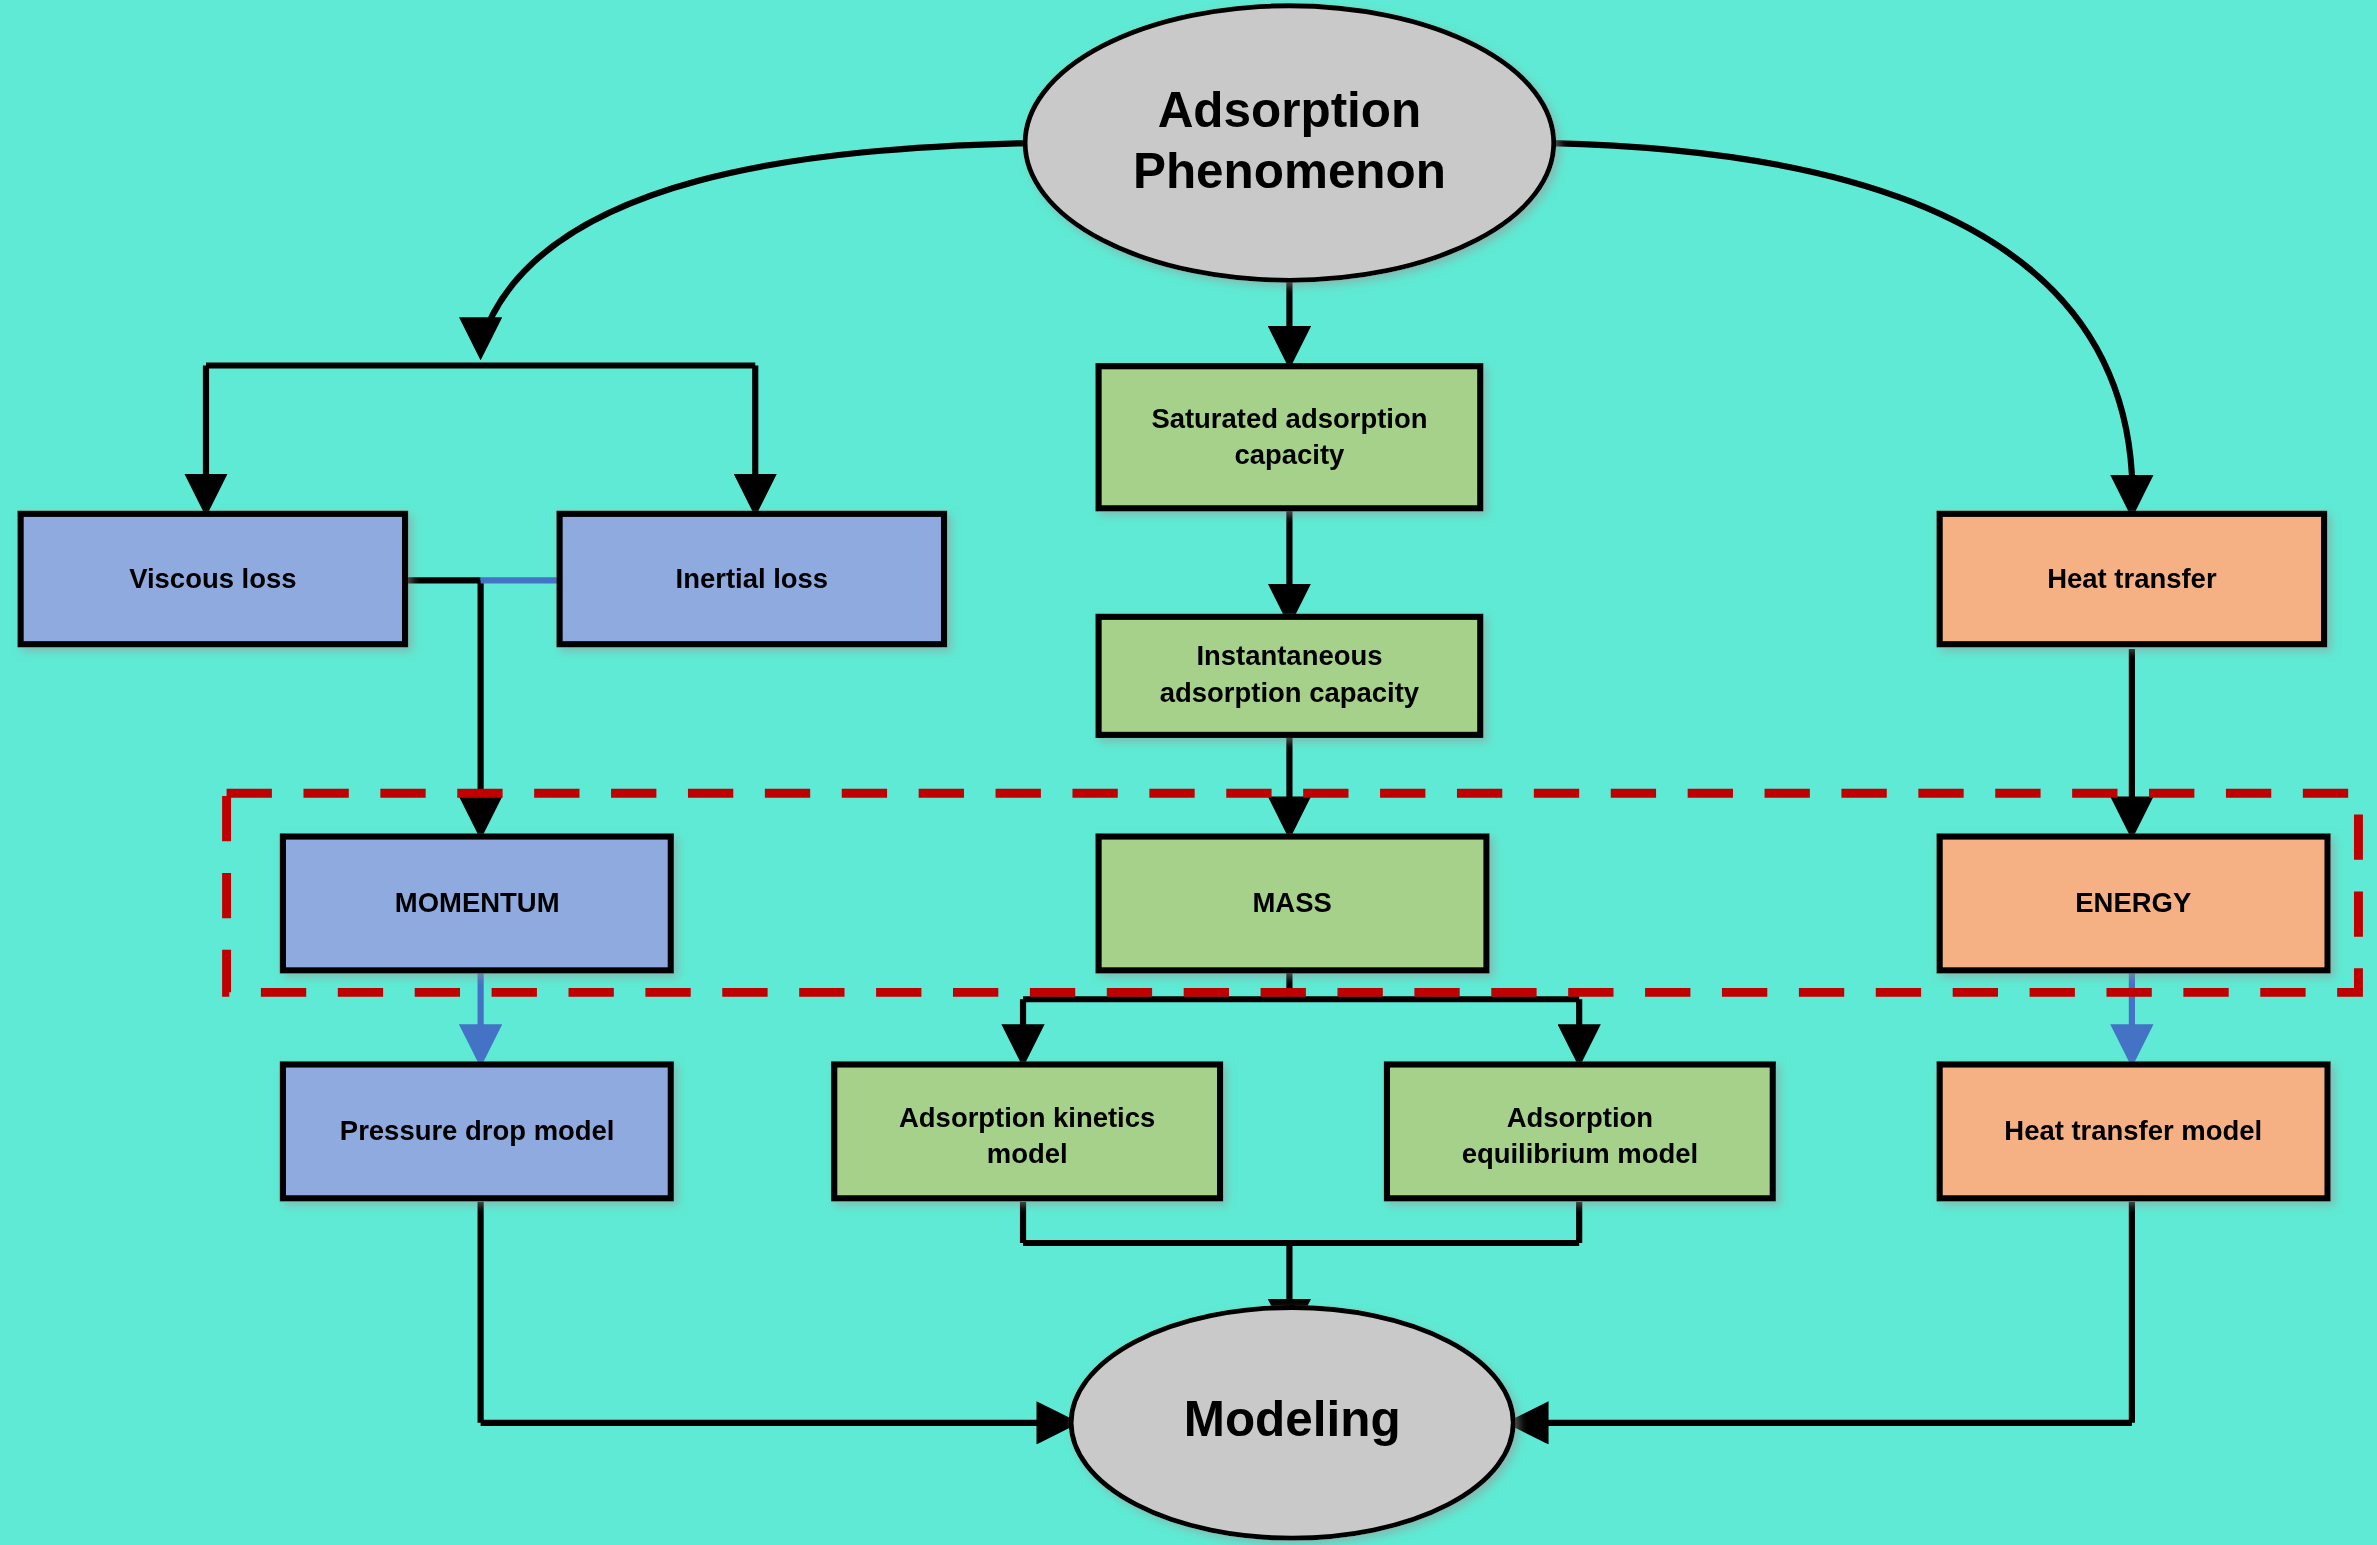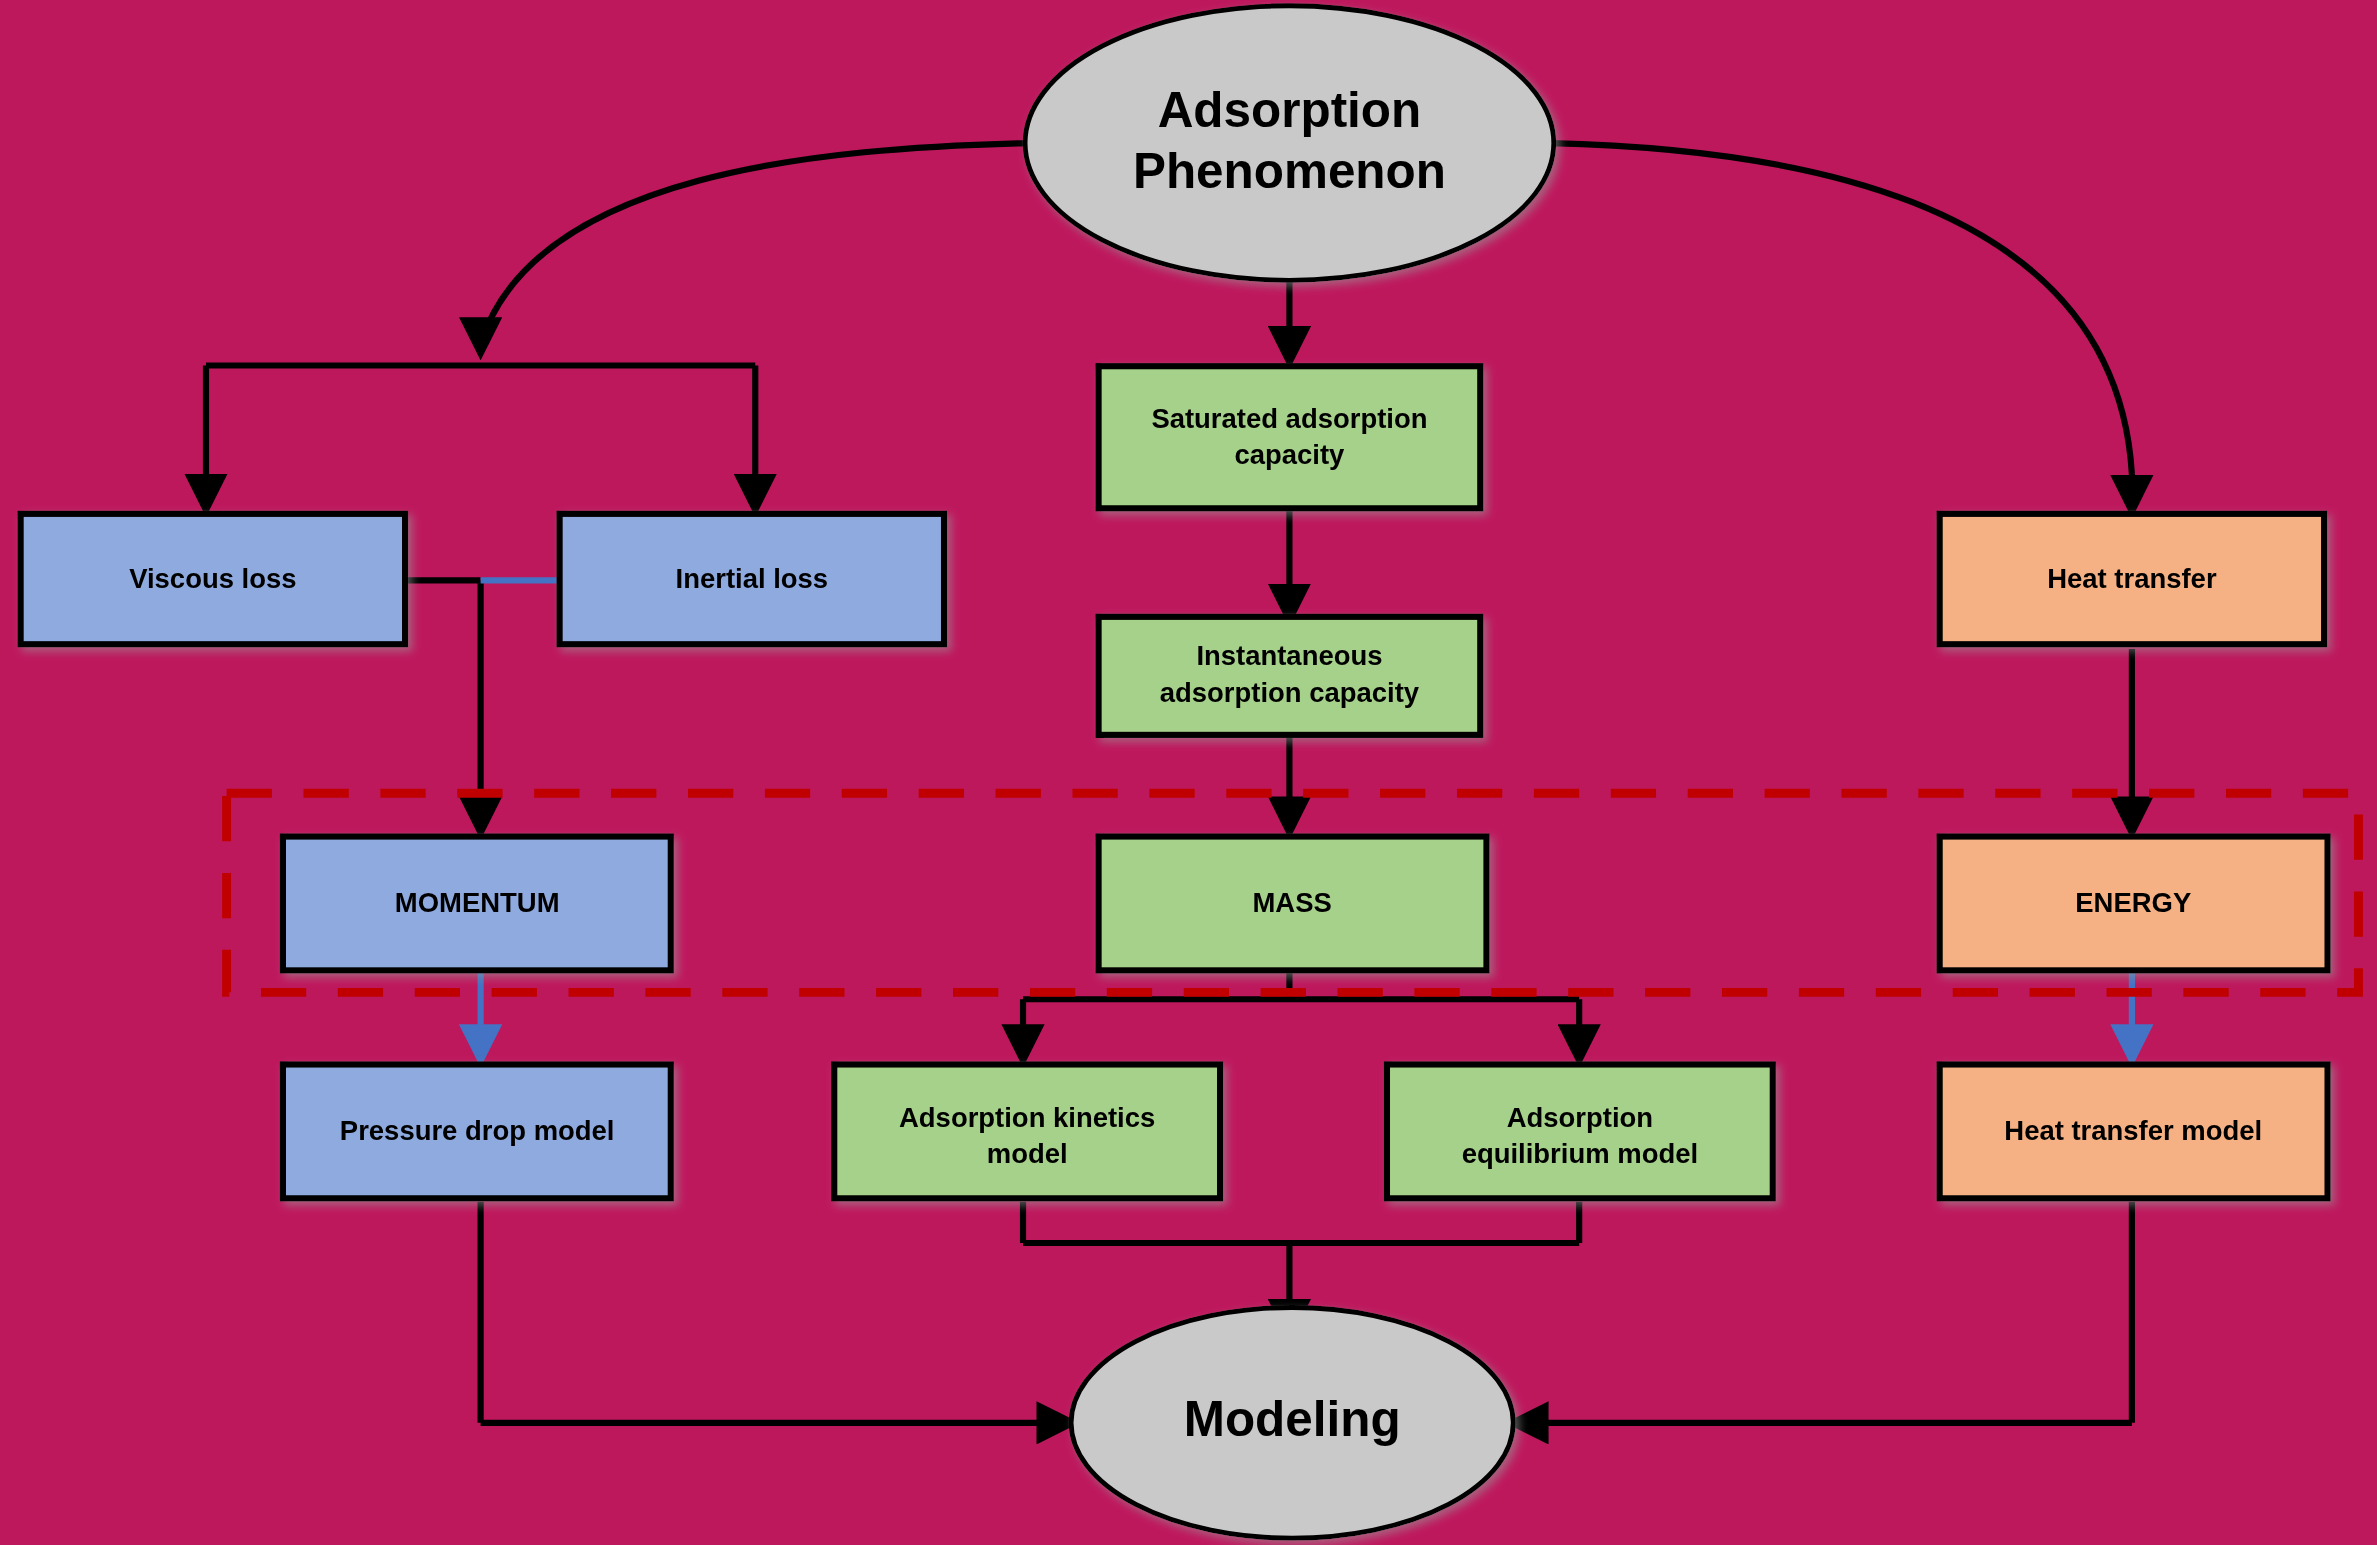--- a/index.html
+++ b/index.html
@@ -7,21 +7,21 @@
     padding: 0;
     background: #ffffff;
   }
   body {
     font-family: "Liberation Sans", sans-serif;
   }
   #canvas-wrap {
     position: relative;
     width: 2377px;
     height: 1546px;
-    background: #be185d;
+    background: #5eead4;
     overflow: hidden;
   }
   svg#diagram {
     display: block;
     width: 2377px;
     height: 1546px;
   }
   .node-box {
     stroke: #000000;
     stroke-width: 9;

